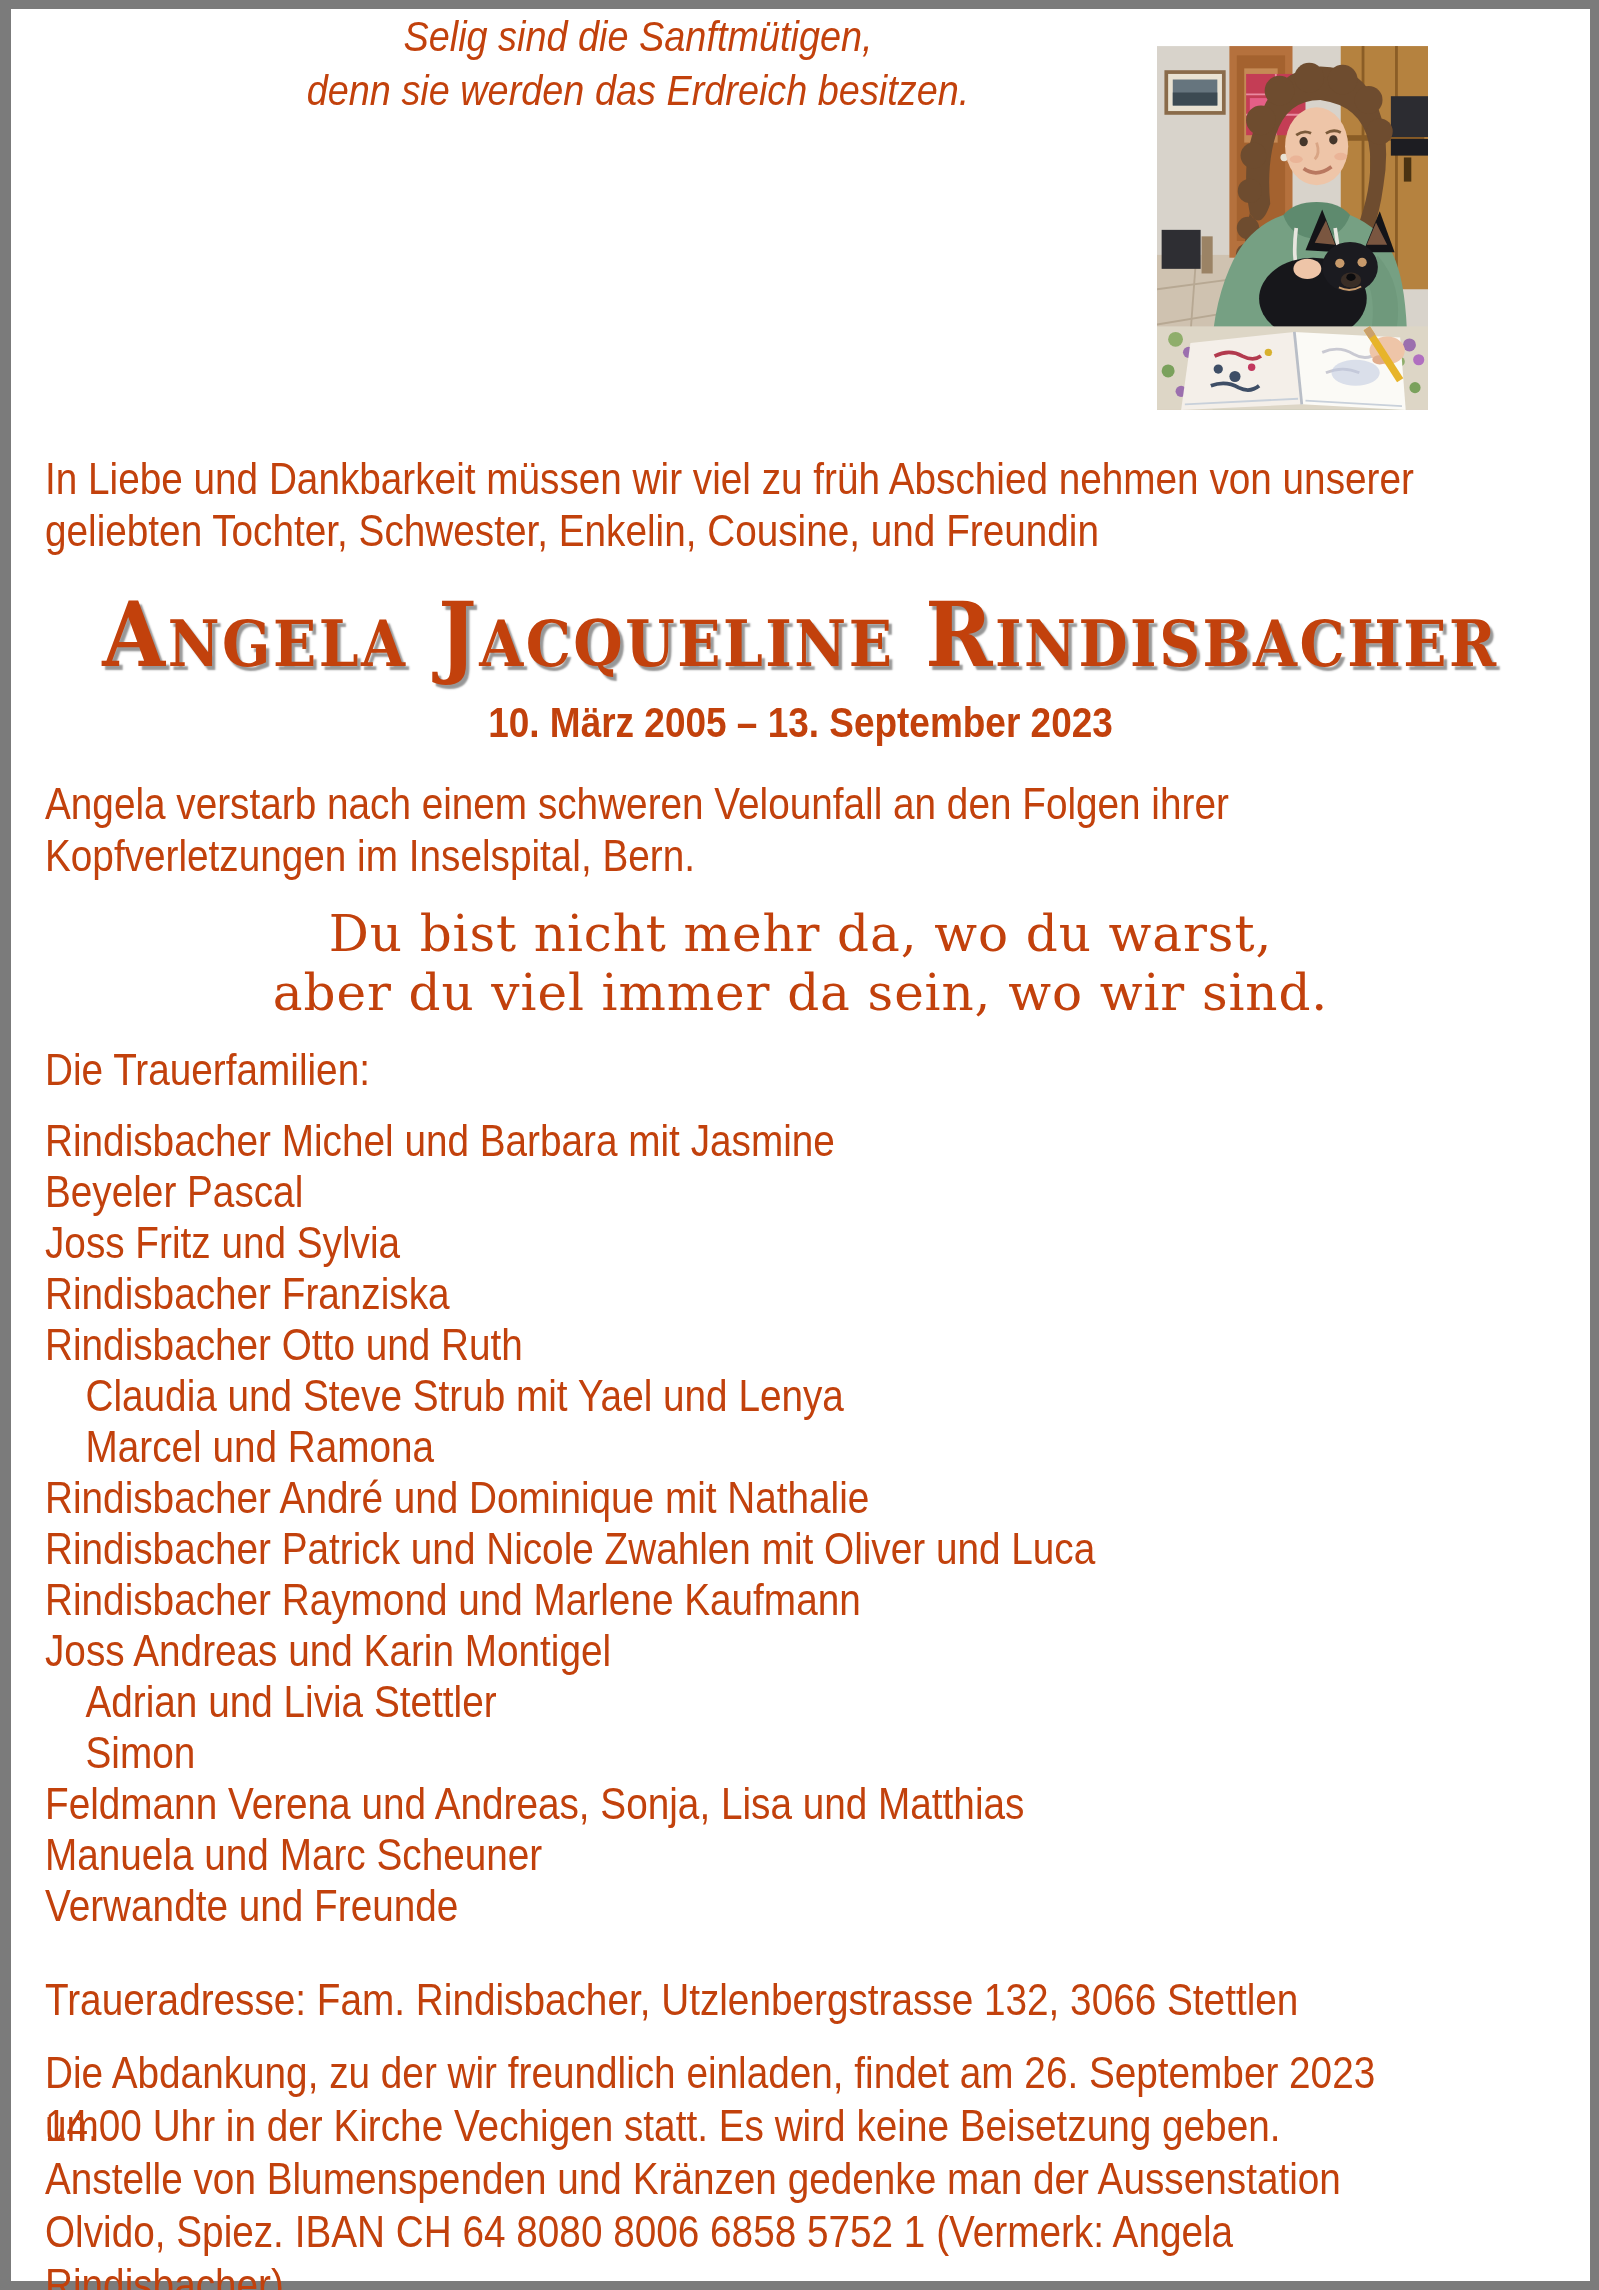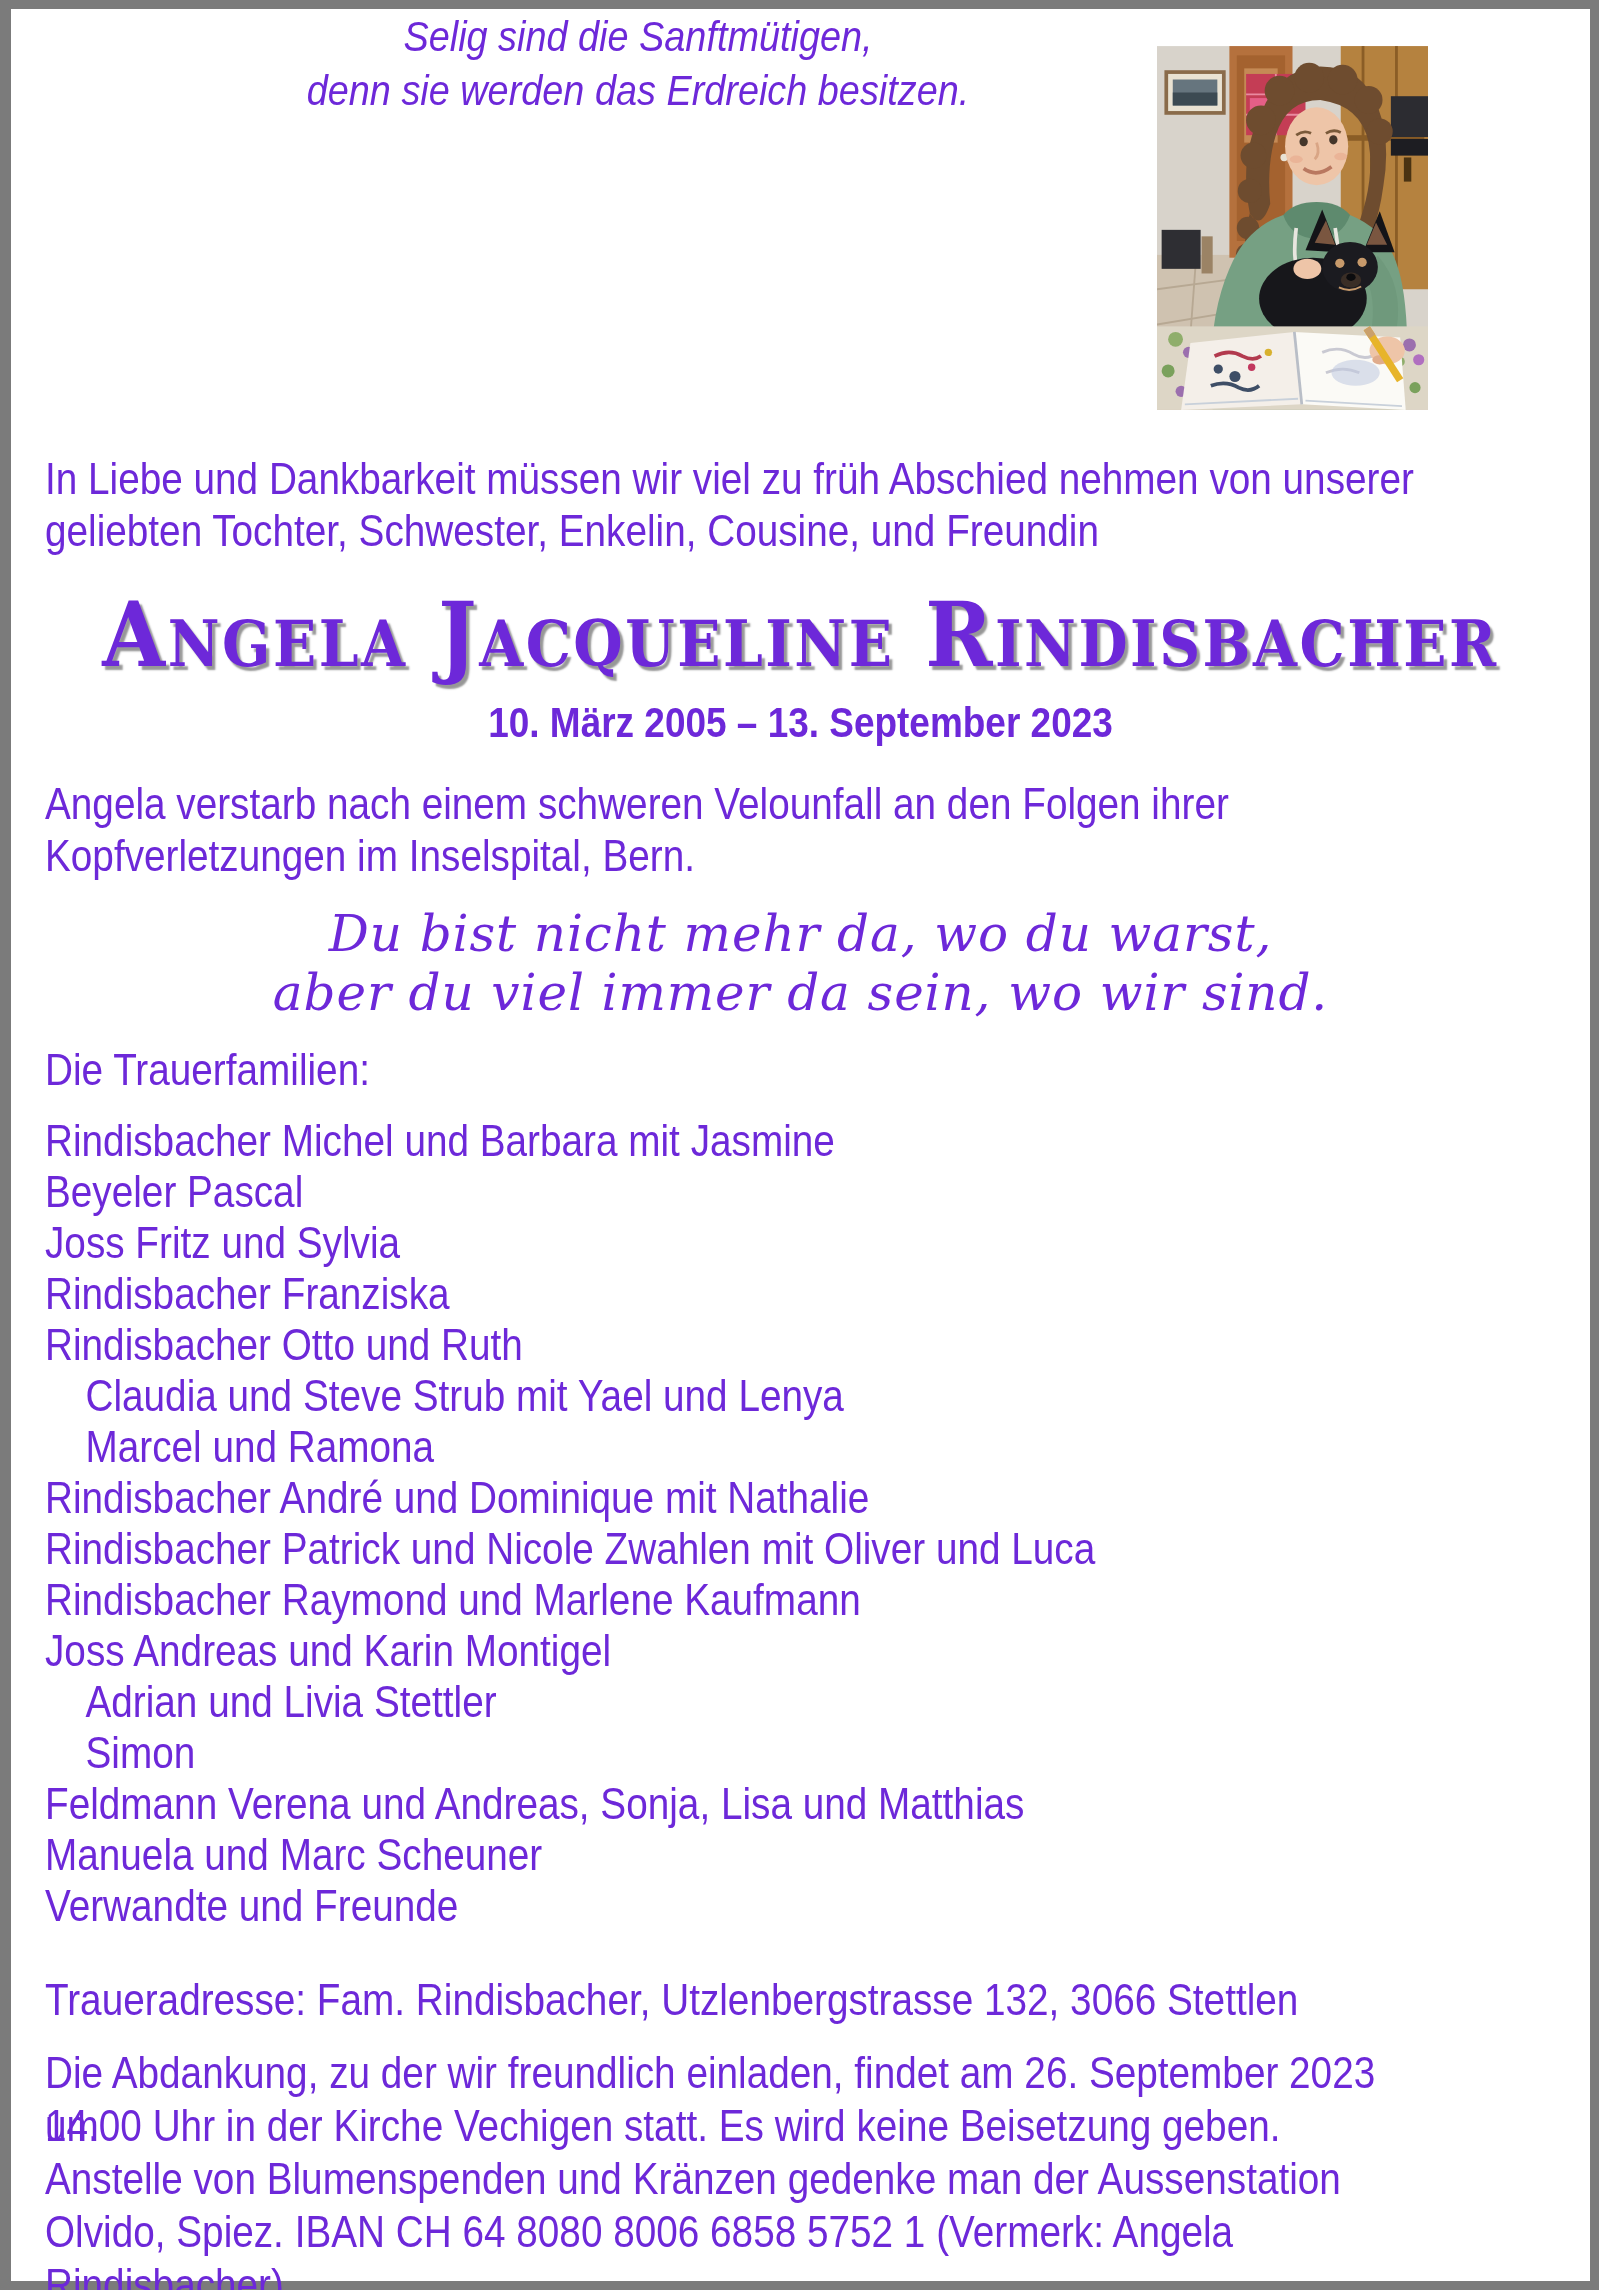--- a/index.html
+++ b/index.html
@@ -1,18 +1,18 @@
 <!DOCTYPE html>
 <html style="font-size:15px"><head>
 <meta charset="utf-8">
 <style>
   html,body { margin:0; padding:0; background:#7b7b7b; }
   .canvas {
     position:relative; width:1599px; height:2290px; background:#7b7b7b;
-    font-family:"Liberation Sans","DejaVu Sans",sans-serif; color:#6d28d9;
+    font-family:"Liberation Sans","DejaVu Sans",sans-serif; color:#c2410c;
     overflow:hidden;
   }
   .page {
     position:absolute; left:11px; top:9.3px; width:1579px; height:2272px;
     background:#ffffff;
   }
   .abs { position:absolute; }
   .cond  { transform:scaleX(0.88); transform-origin:0 0; }
   .condc { transform:scaleX(0.88); transform-origin:50% 0; }
 
@@ -42,21 +42,21 @@
   }
   .dates {
     left:0; top:688px; width:1579px; text-align:center;
     font-weight:bold; font-size:42px; line-height:52px;
   }
 
   
   .memorial-verse {
     left:0; top:896px; width:1579px; text-align:center;
     font-family:"DejaVu Serif","Liberation Serif",serif;
-    font-style:italic; font-size:50px; line-height:59px; letter-spacing:0.9px;
+    font-size:50px; line-height:59px; letter-spacing:0.9px;
   }
 
   .family-heading { left:34px; top:1035px; }
   .family-list    { left:34px; top:1106px; width:1558px; }
   .family-list .row { height:51px; line-height:51px; font-size:44px; }
   .family-list .row.indent { padding-left:46px; }
 
   .address { left:34px; top:1965px; width:1558px; }
   .service { left:34px; top:2037px; width:1558px; }
   .service .line { height:53px; line-height:53px; font-size:44px; }

